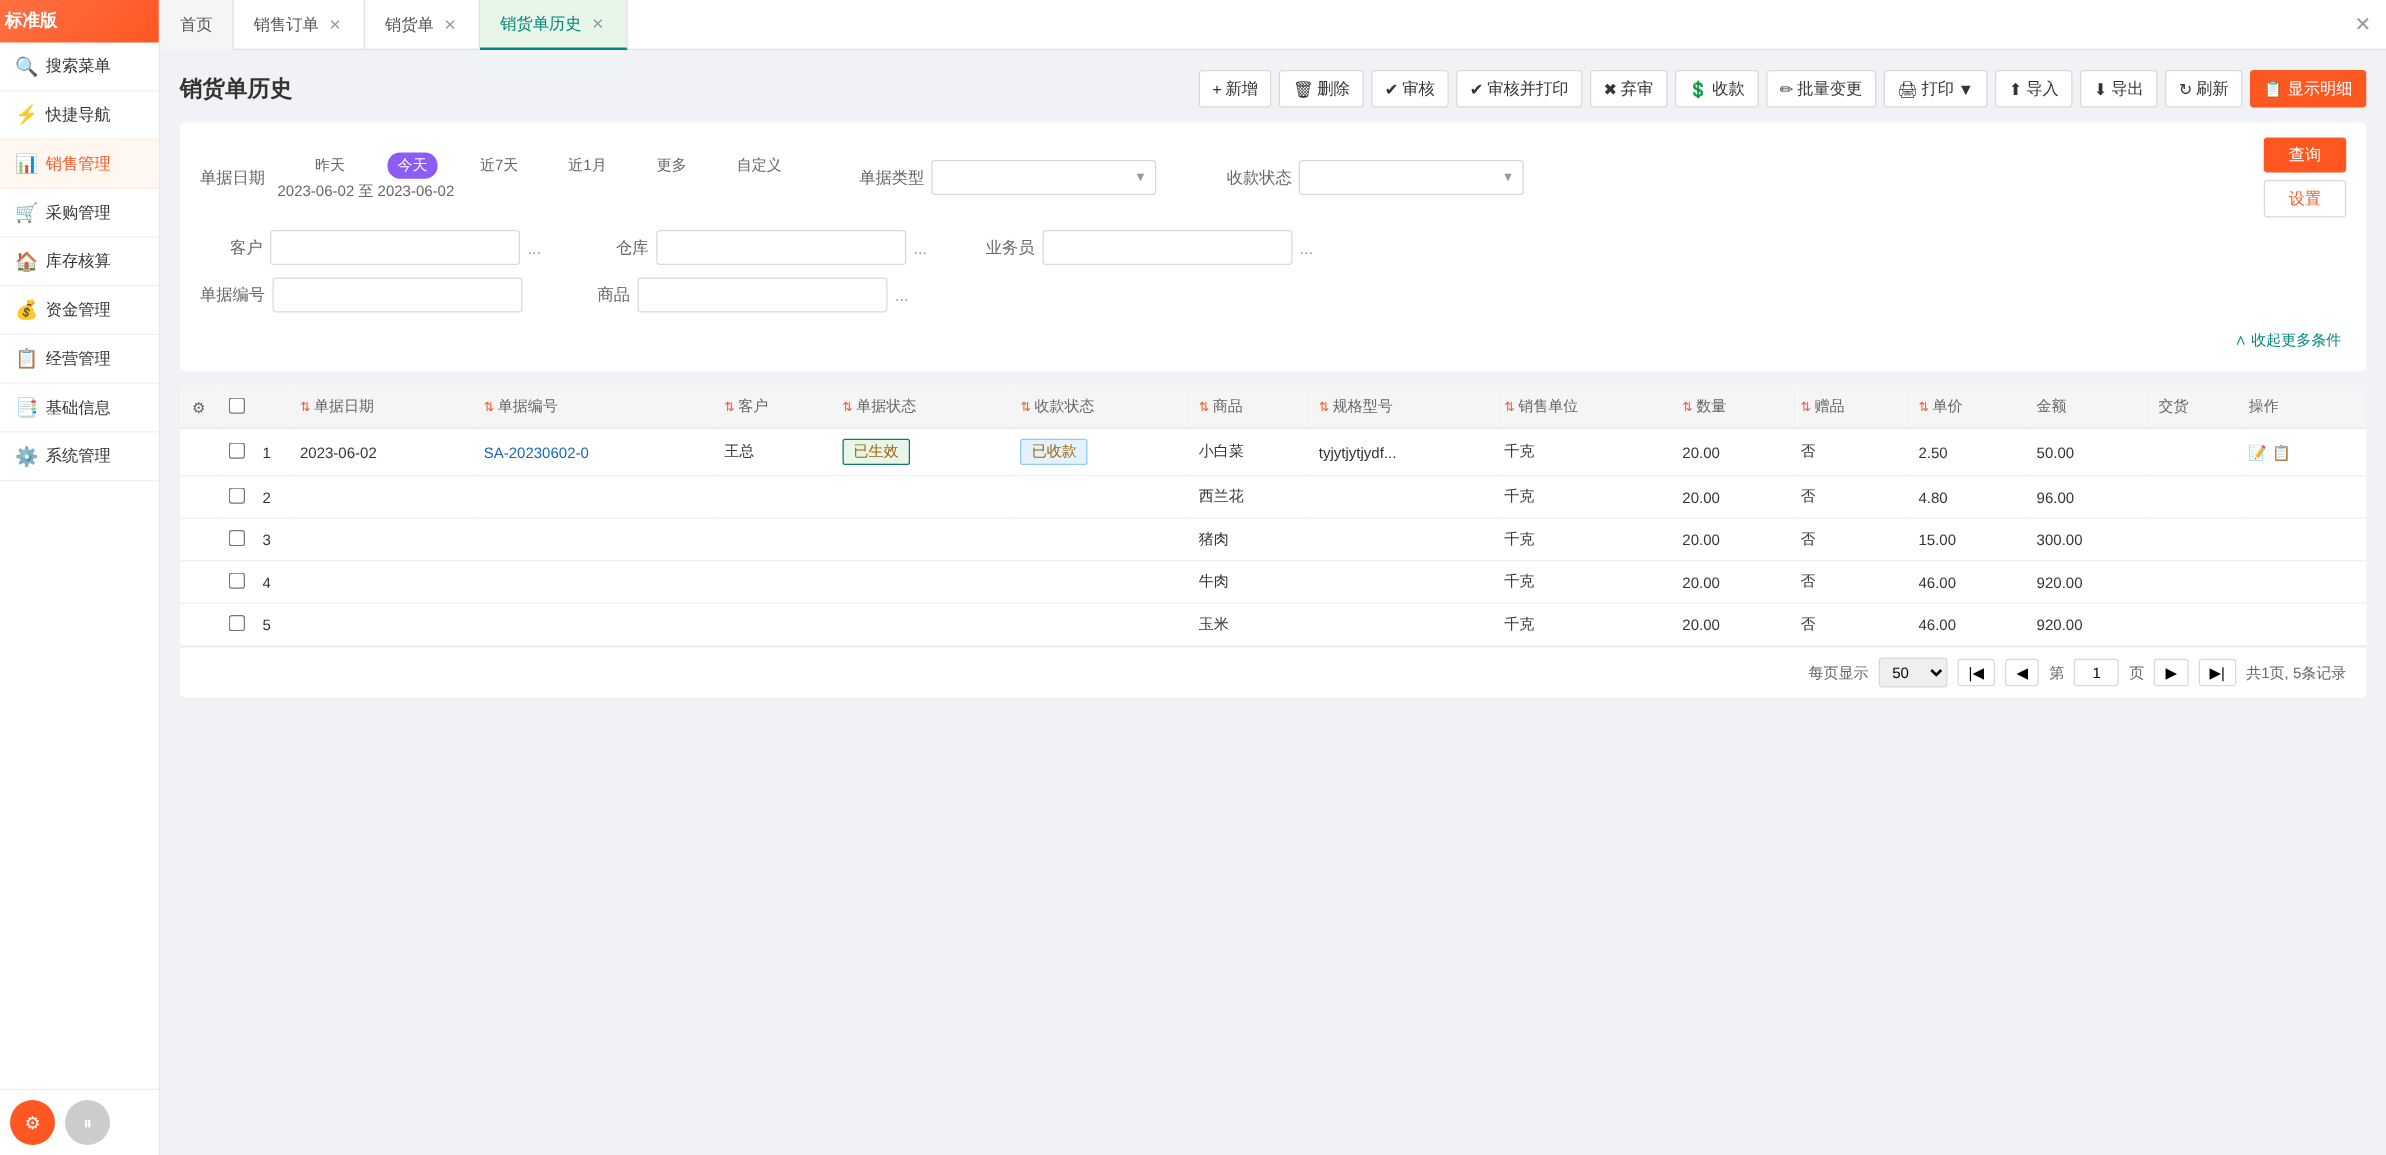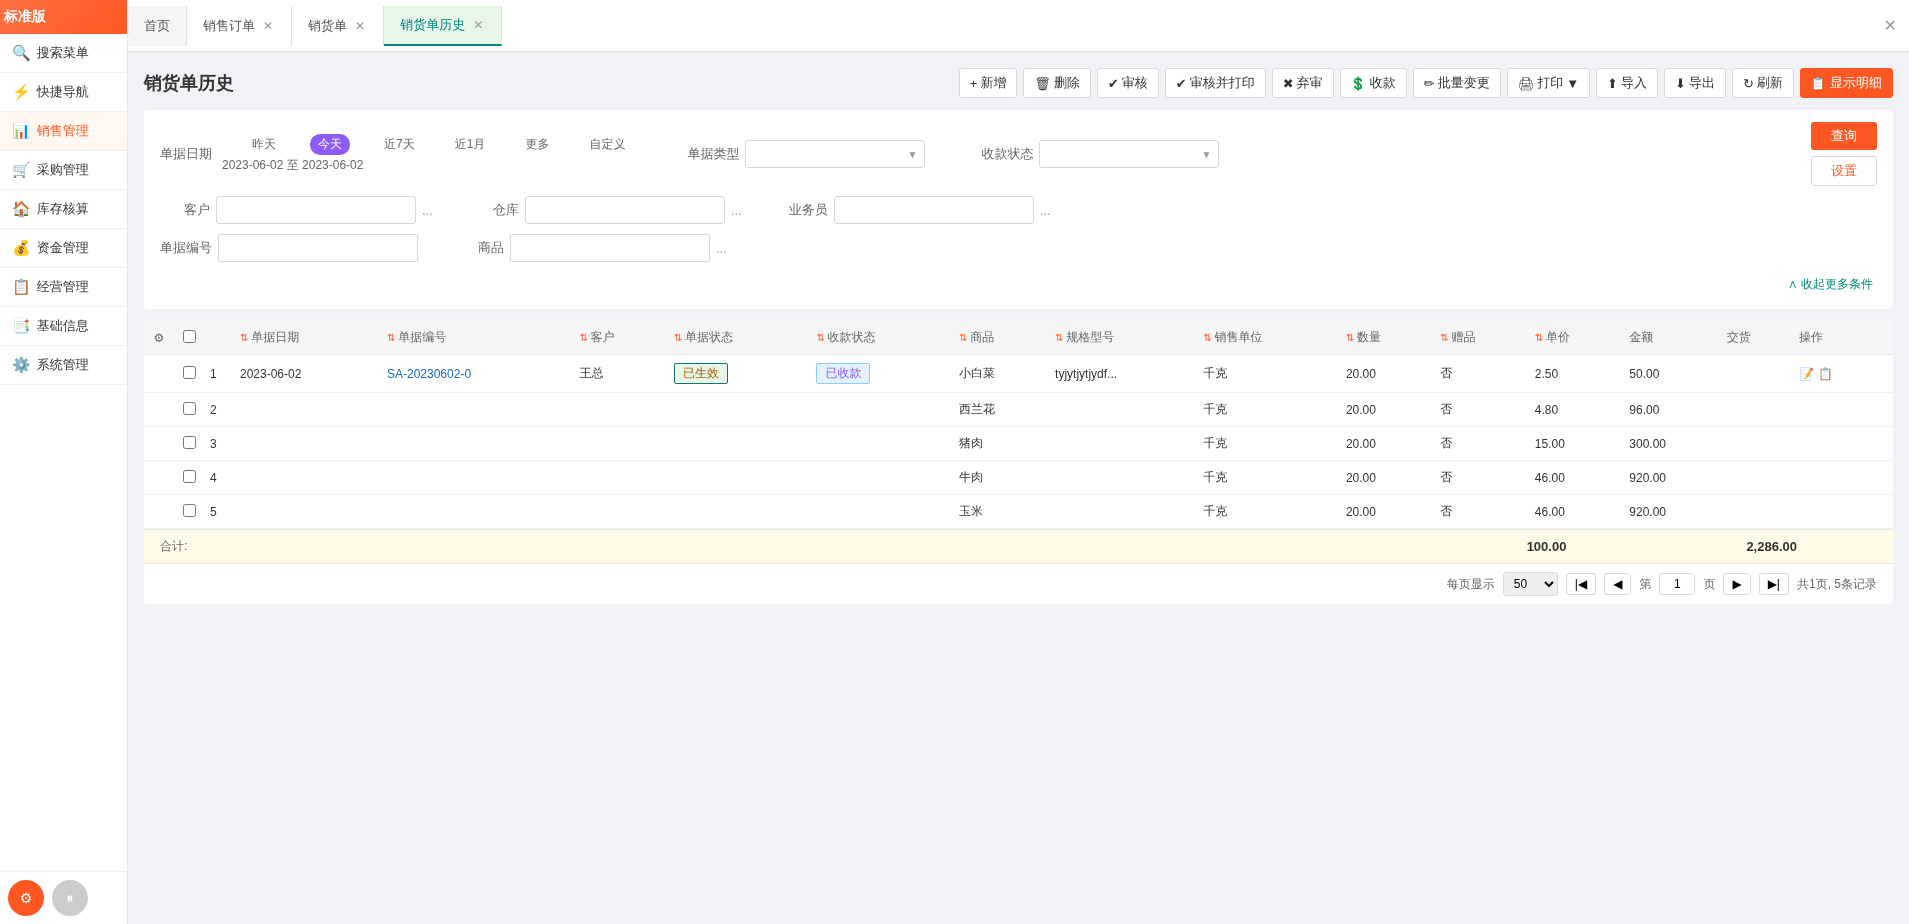--- a/index.html
+++ b/index.html
@@ -59,21 +59,21 @@
       overflow: hidden;
       background: #f0f2f5;
     }
 
     
     .tab-bar {
       background: #fff;
       border-bottom: 1px solid #e0e0e0;
       display: flex;
       align-items: center;
-      height: 52px;
+      height: 40px;
       padding-left: 0;
       flex-shrink: 0;
     }
     .tab-item {
       padding: 0 16px;
       height: 40px;
       display: flex;
       align-items: center;
       cursor: pointer;
       color: #555;
@@ -282,21 +282,21 @@
       color: #333;
       font-size: 12px;
     }
     .tag {
       display: inline-block;
       padding: 1px 8px;
       border-radius: 2px;
       font-size: 12px;
     }
     .tag-green { background: #e8f5e9; color: #a16207; border: 1px solid #0f766e; text-align: center; }
-    .tag-blue { background: #e3f2fd; color: #8b5cf6; border: 1px solid #90caf9; }
+    .tag-blue { background: #e3f2fd; color: #a16207; border: 1px solid #90caf9; }
 
     .action-btn {
       color: #00897b;
       cursor: pointer;
       font-size: 12px;
       margin-right: 4px;
     }
 
     
     .table-footer {
@@ -668,26 +668,20 @@
       <td>20.00</td>
       <td>否</td>
       <td>46.00</td>
       <td>920.00</td>
       <td></td>
       <td></td>
     </tr>
           </tbody>
       </table>
 
-      <div class="table-footer">
-        <span class="footer-label">合计:</span>
-        <span style="flex:1;"></span>
-        <span class="footer-sum" style="margin-right:180px;">100.00</span>
-        <span class="footer-sum" style="margin-right:80px;">2,286.00</span>
-      </div>
 
       <div class="pagination-bar">
         <span class="pag-text">每页显示</span>
         <select>
           <option>50</option>
           <option>100</option>
           <option>200</option>
         </select>
         <button class="page-btn">|◀</button>
         <button class="page-btn">◀</button>

